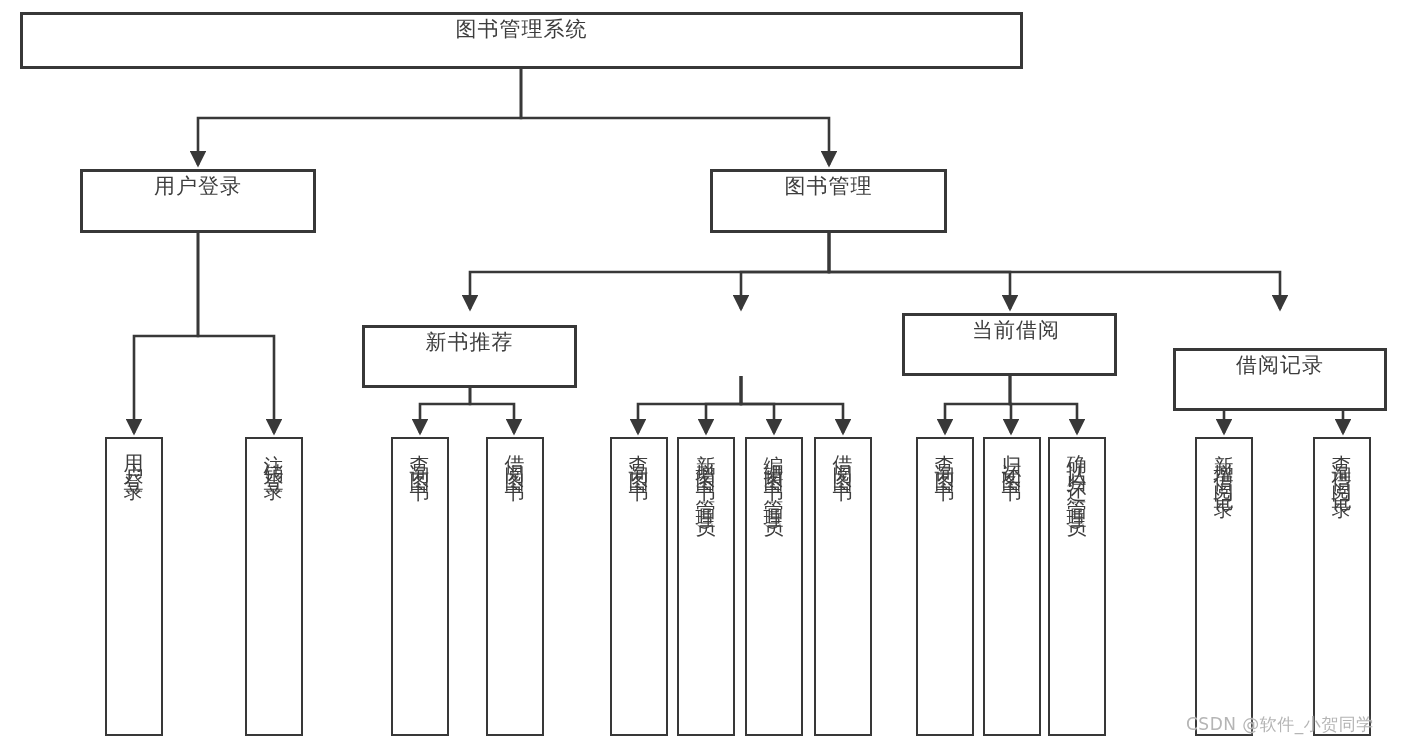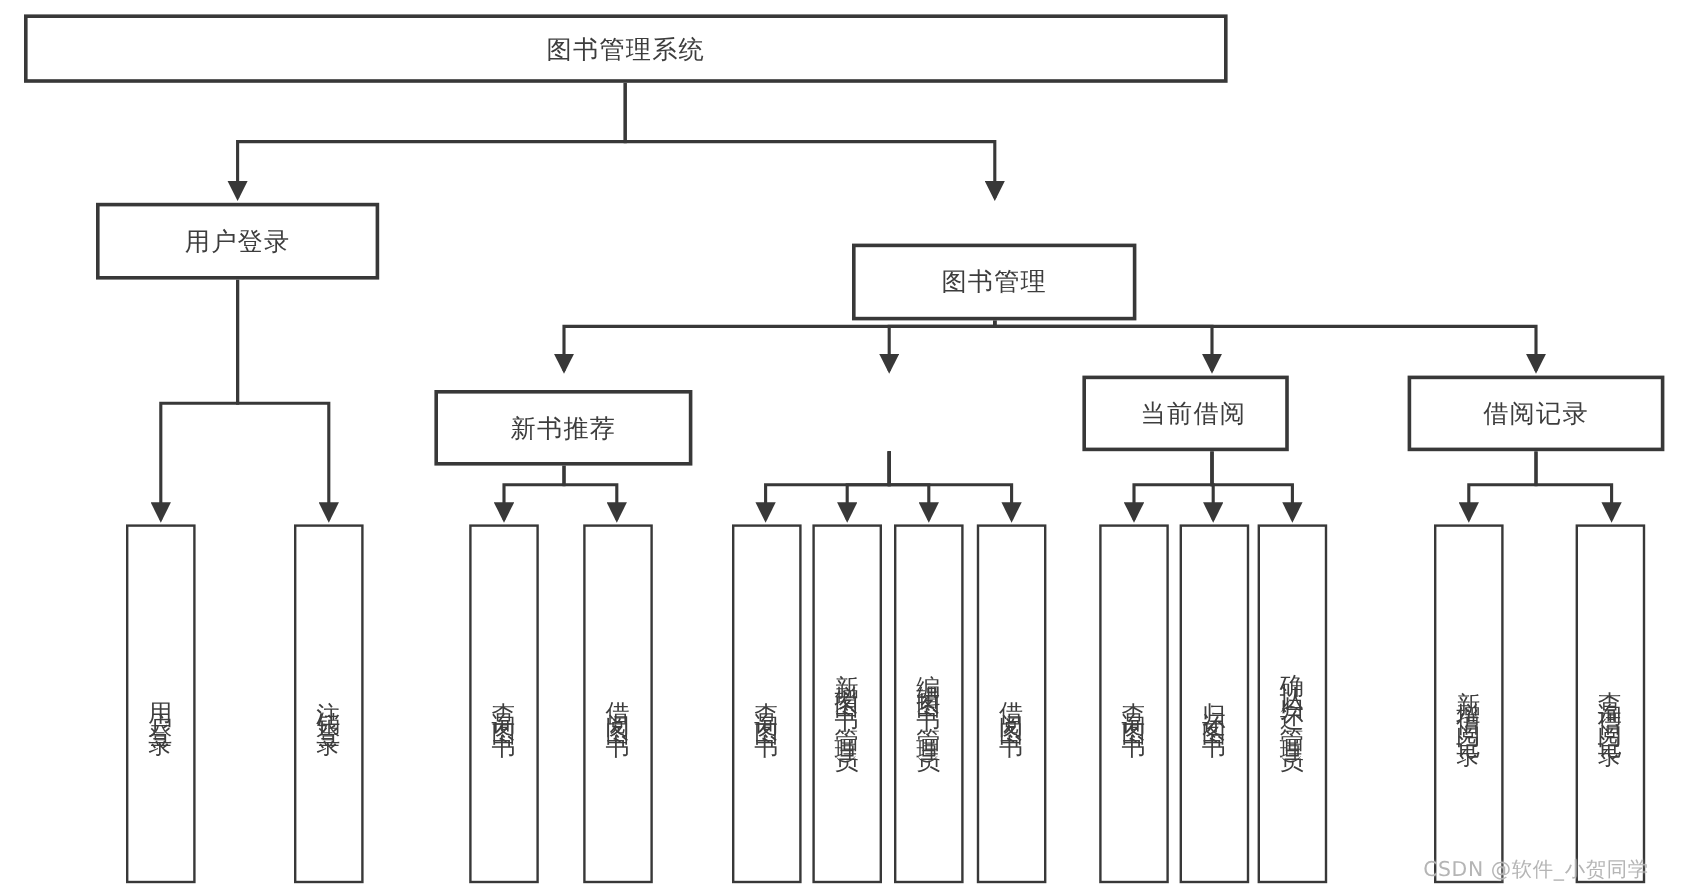--- a/index.html
+++ b/index.html
@@ -20,36 +20,36 @@
     left: 0; top: 0;
     width: 1405px; height: 747px;
     z-index: 0;
   }
   svg.wires path { stroke: var(--line, #383838); stroke-width: 2.6; fill: none; }
   .node {
     position: absolute;
     border: 3px solid var(--line, #383838);
     background: #ffffff;
     display: flex;
-    align-items: center;
+    align-items: flex-start;
     justify-content: center;
     font-size: 21px;
     letter-spacing: 1px;
     color: var(--text, #3d3d3d);
     z-index: 1;
   }
   .node.root   { left: 20px;  top: 12px;  width: 1003px; height: 57px; }
   .node.lvl2   { top: 169px; height: 64px; }
   .node.b0     { left: 80px;  width: 236px; }
-  .node.b1     { left: 710px; width: 237px; margin-top: 34px; }
+  .node.b1     { left: 710px; width: 237px; }
   .node.lvl3   { top: 313px; height: 63px; }
   .node.g0     { left: 362px;  width: 215px; margin-top: 12px; }
   .node.g1     { left: 633px;  width: 215px; }
-  .node.g2     { left: 902px;  width: 172px; padding-left: 13px; }
-  .node.g3     { left: 1173px; width: 214px; }
+  .node.g2     { left: 902px;  width: 215px; padding-left: 13px; }
+  .node.g3     { left: 1173px; width: 214px; margin-top: 35px; }
   .node.leaf   { top: 437px; height: 299px; width: 58px; border-width: 2.5px; }
   .node.leaf span.vtext {
     writing-mode: vertical-rl;
     text-orientation: mixed;
     font-size: 20px;
     letter-spacing: 9px;
     line-height: 1;
     white-space: nowrap;
   }
   .l0  { left: 105px; }  .l1  { left: 245px; }

